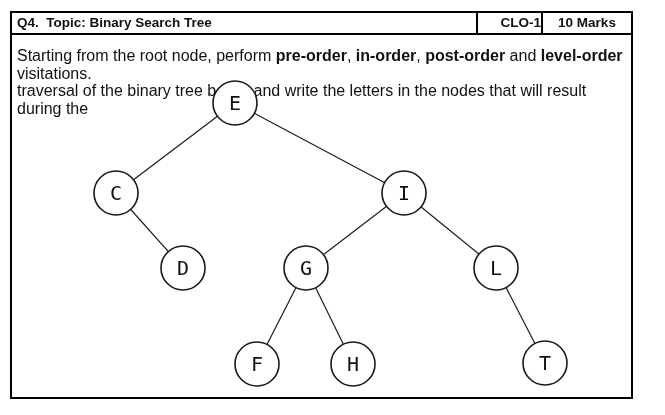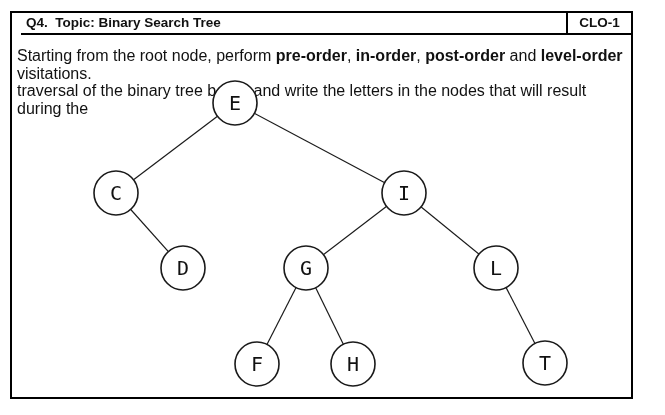--- a/index.html
+++ b/index.html
@@ -26,35 +26,34 @@
     background: #ffffff;
   }
   .qheader {
     display: flex;
     align-items: stretch;
     height: 22px;
     box-sizing: border-box;
     border-bottom: 2px solid #000000;
     font-weight: bold;
     font-size: 13.5px;
-    margin-left: 9px;
   }
   .qtitle {
     flex: 1;
     padding-left: 5px;
     line-height: 20px;
     white-space: pre;
   }
   .qcell {
     box-sizing: border-box;
     border-left: 2px solid #000000;
     text-align: center;
     line-height: 20px;
   }
-  .qclo   { width: 65px; }
+  .qclo   { width: 65px; text-align: right; }
   .qmarks { width: 90px; }
   .qtext {
     padding: 12px 6px 0 5px;
     font-size: 16px;
     line-height: 17.5px;
   }
   .qtext .b {
     font-weight: bold;
   }
   #tree-svg {
@@ -80,20 +79,21 @@
     text-anchor: middle;
   }
 </style>
 </head>
 <body>
 
 <div class="qbox">
   <div class="qheader">
     <div class="qtitle">Q4.  Topic: Binary Search Tree</div>
     <div class="qcell qclo">CLO-1</div>
+    <div class="qcell qmarks">10 Marks</div>
   </div>
   <div class="qtext">
       <div><span>Starting from the root node, perform </span><span class="b">pre-order</span><span>, </span><span class="b">in-order</span><span>, </span><span class="b">post-order</span><span> and </span><span class="b">level-order</span></div>
       <div><span>visitations.</span></div>
       <div><span>traversal of the binary tree below and write the letters in the nodes that will result during the</span></div>
     </div>
 </div>
 
 <svg id="tree-svg" xmlns="http://www.w3.org/2000/svg" viewBox="0 0 665 415">
     <line x1="235" y1="103" x2="116" y2="193"></line>

